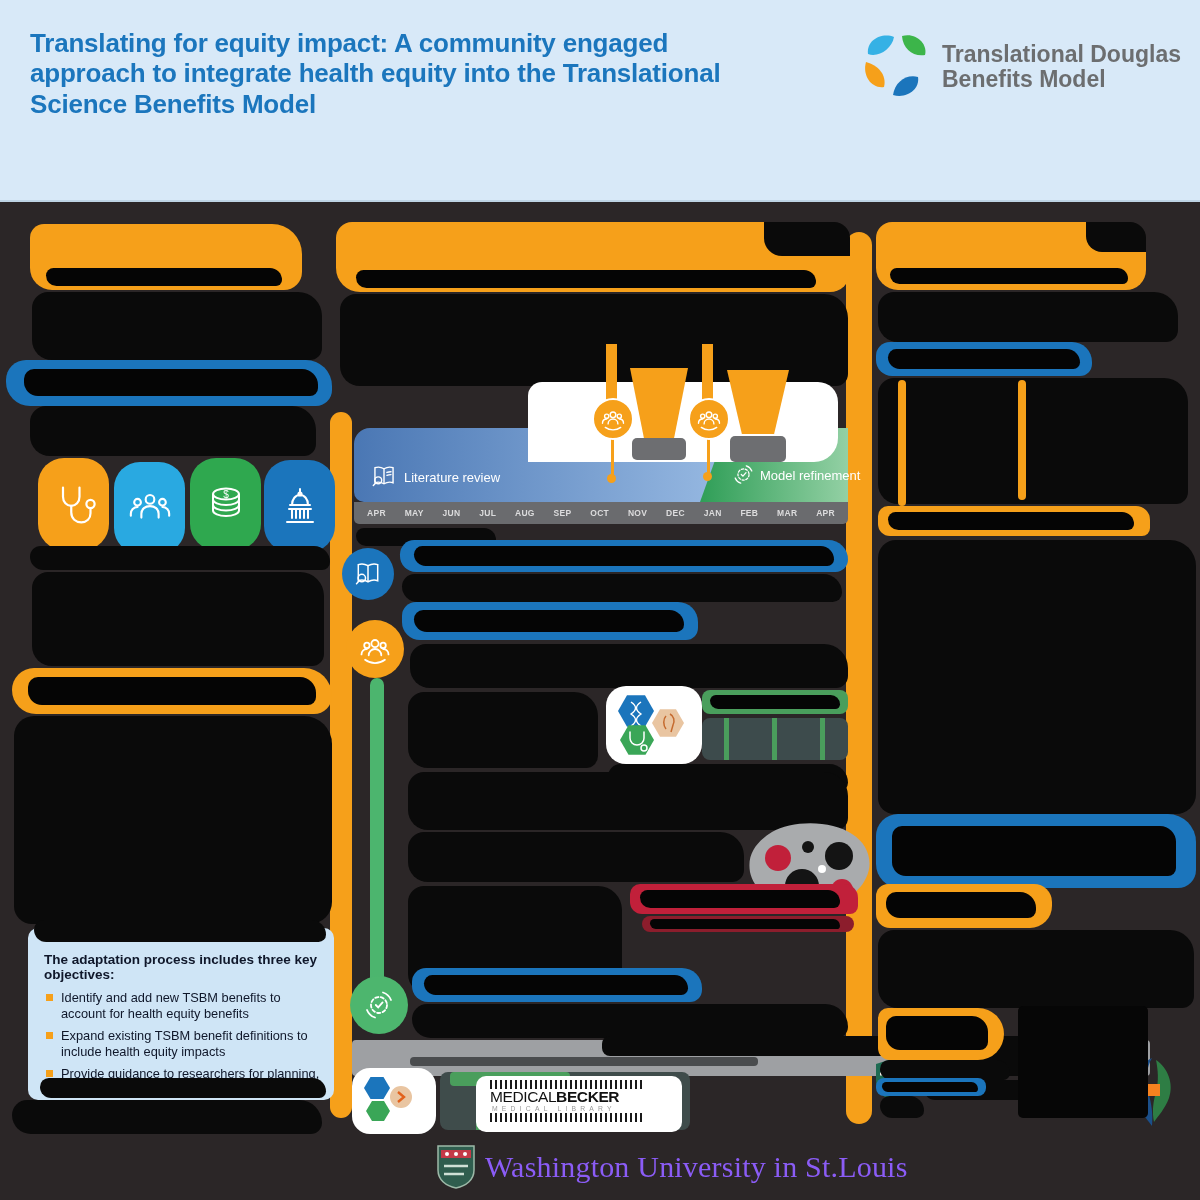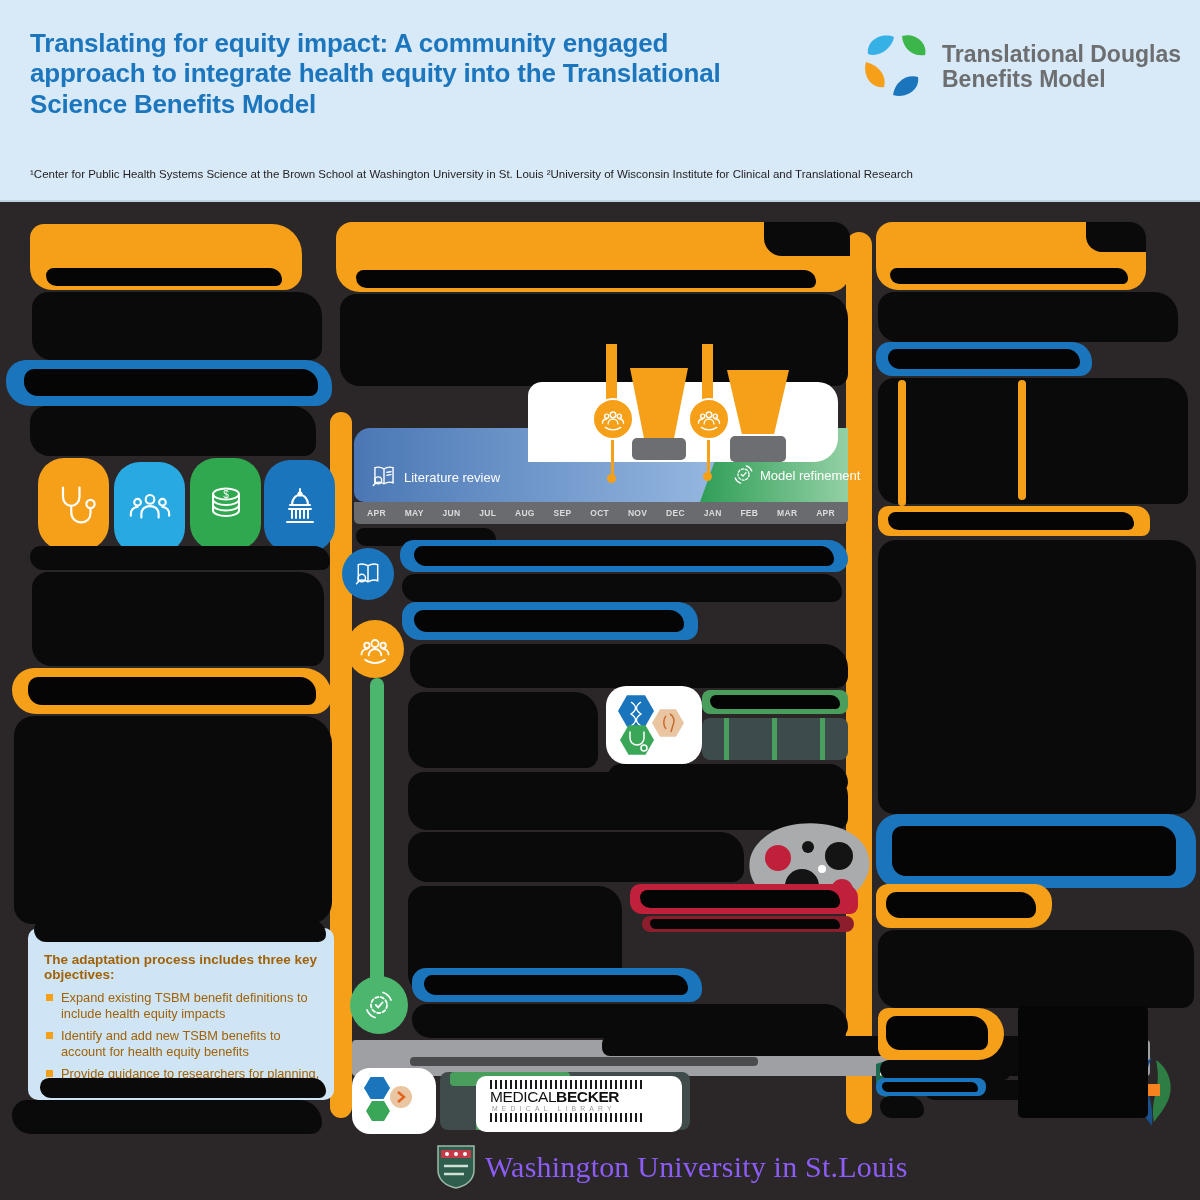--- a/index.html
+++ b/index.html
@@ -23,21 +23,21 @@
   
   #month-bar{position:absolute;left:354px;top:502px;width:494px;height:22px;background:#6a6b6e;
     display:flex;align-items:center;justify-content:space-between;padding:0 13px;box-sizing:border-box;border-radius:0 0 5px 5px;}
   .month{font-size:8.5px;font-weight:700;color:#dcdcdd;letter-spacing:0.3px;}
   .band-label{font-size:13px;font-weight:400;color:#fff;}
   .funnel{position:absolute;background:#f6a01a;clip-path:polygon(0 0,100% 0,76% 100%,24% 100%);}
   .graylbl{position:absolute;background:#6d6e71;border-radius:5px;}
   .stem{position:absolute;background:#f6a01a;}
   
   #adapt-box{position:absolute;left:28px;top:928px;width:306px;height:172px;background:#cfe5f6;border-radius:10px;
-    padding:24px 14px 10px 16px;box-sizing:border-box;color:#a16207;}
+    padding:24px 14px 10px 16px;box-sizing:border-box;color:#0f172a;}
   #adapt-box h4{margin:0 0 8px 0;font-size:13.5px;}
   #adapt-box ul{margin:0;padding:0;list-style:none;}
   #adapt-box li{position:relative;padding-left:17px;font-size:12.8px;line-height:1.22;margin-bottom:7px;}
   #adapt-box li::before{content:"";position:absolute;left:2px;top:4px;width:7px;height:7px;background:#f6a01a;}
   
   .hex{position:absolute;clip-path:polygon(25% 4%,75% 4%,100% 50%,75% 96%,25% 96%,0 50%);}
   
   #becker{position:absolute;left:476px;top:1076px;width:206px;height:56px;background:#fff;border-radius:10px;padding:4px 0 0 14px;box-sizing:border-box;}
   .barcode{height:9px;width:152px;background:repeating-linear-gradient(90deg,#1a1a1a 0 2px,transparent 2px 5px);}
   #becker .name{font-size:15.5px;color:#111;letter-spacing:-0.4px;line-height:1.05;}
@@ -48,21 +48,20 @@
   #footer-logo .uni{font-family:"Liberation Serif",serif;font-size:30px;color:#8b5cf6;letter-spacing:0.2px;}
   svg{display:block;}
 </style>
 </head>
 <body>
 
 <div id="poster">
 
   <div id="header">
     <div id="title">Translating for equity impact: A community engaged approach to integrate health equity into the Translational Science Benefits Model</div>
-    <div id="affiliations">¹Center for Public Health Systems Science at the Brown School at Washington University in St. Louis  ²University of Wisconsin Institute for Clinical and Translational Research</div>
     <div class="abs" style="left:858px;top:28px;">
       <svg width="76" height="76" viewBox="0 0 76 76">
         <path d="M10 26 C8 12 24 4 36 9 C34 21 20 30 10 26 Z" fill="#35b1e5"></path>
         <path d="M44 8 C58 4 70 16 67 27 C55 29 45 21 44 8 Z" fill="#3cb54a"></path>
         <path d="M8 34 C4 48 14 61 26 59 C29 47 20 37 8 34 Z" fill="#f6a01a"></path>
         <path d="M35 67 C49 71 62 61 60 49 C48 46 37 54 35 67 Z" fill="#1b75bc"></path>
       </svg>
     </div>
     <div class="abs logo-text" style="left:942px;top:42px;">
       <div>Translational Douglas</div>
@@ -129,22 +128,22 @@
   <div class="abs blk" style="left:30px;top:546px;width:300px;height:24px;"></div>
   <div class="abs blk" style="left:32px;top:572px;width:292px;height:94px;"></div>
   <div class="abs orange" style="left:12px;top:668px;width:320px;height:46px;border-radius:22px 28px 18px 24px;">
     <div class="inner" style="left:16px;top:9px;width:288px;height:28px;"></div>
   </div>
   <div class="abs blk" style="left:14px;top:716px;width:318px;height:208px;border-radius:20px 28px 22px 18px;"></div>
 
   <div id="adapt-box">
     <h4>The adaptation process includes three key objectives:</h4>
     <ul>
+        <li class="bullet">Identify and add new TSBM benefits to account for health equity benefits</li>
         <li class="bullet">Expand existing TSBM benefit definitions to include health equity impacts</li>
-        <li class="bullet">Identify and add new TSBM benefits to account for health equity benefits</li>
         <li class="bullet">Provide guidance to researchers for planning, tracking, and demonstrating the equity impact of their work</li>
       </ul>
   </div>
   <div class="abs blk" style="left:34px;top:920px;width:292px;height:22px;"></div>
   <div class="abs blk" style="left:40px;top:1078px;width:286px;height:20px;"></div>
   <div class="abs blk" style="left:12px;top:1100px;width:310px;height:34px;"></div>
 
   <div class="abs orange" style="left:336px;top:222px;width:514px;height:70px;border-radius:16px 34px 20px 24px;">
     <div class="inner" style="left:20px;top:48px;width:460px;height:18px;"></div>
     <div class="abs" style="right:0;top:0;width:86px;height:34px;background:#0a0a0a;border-radius:0 16px 0 18px;"></div>

